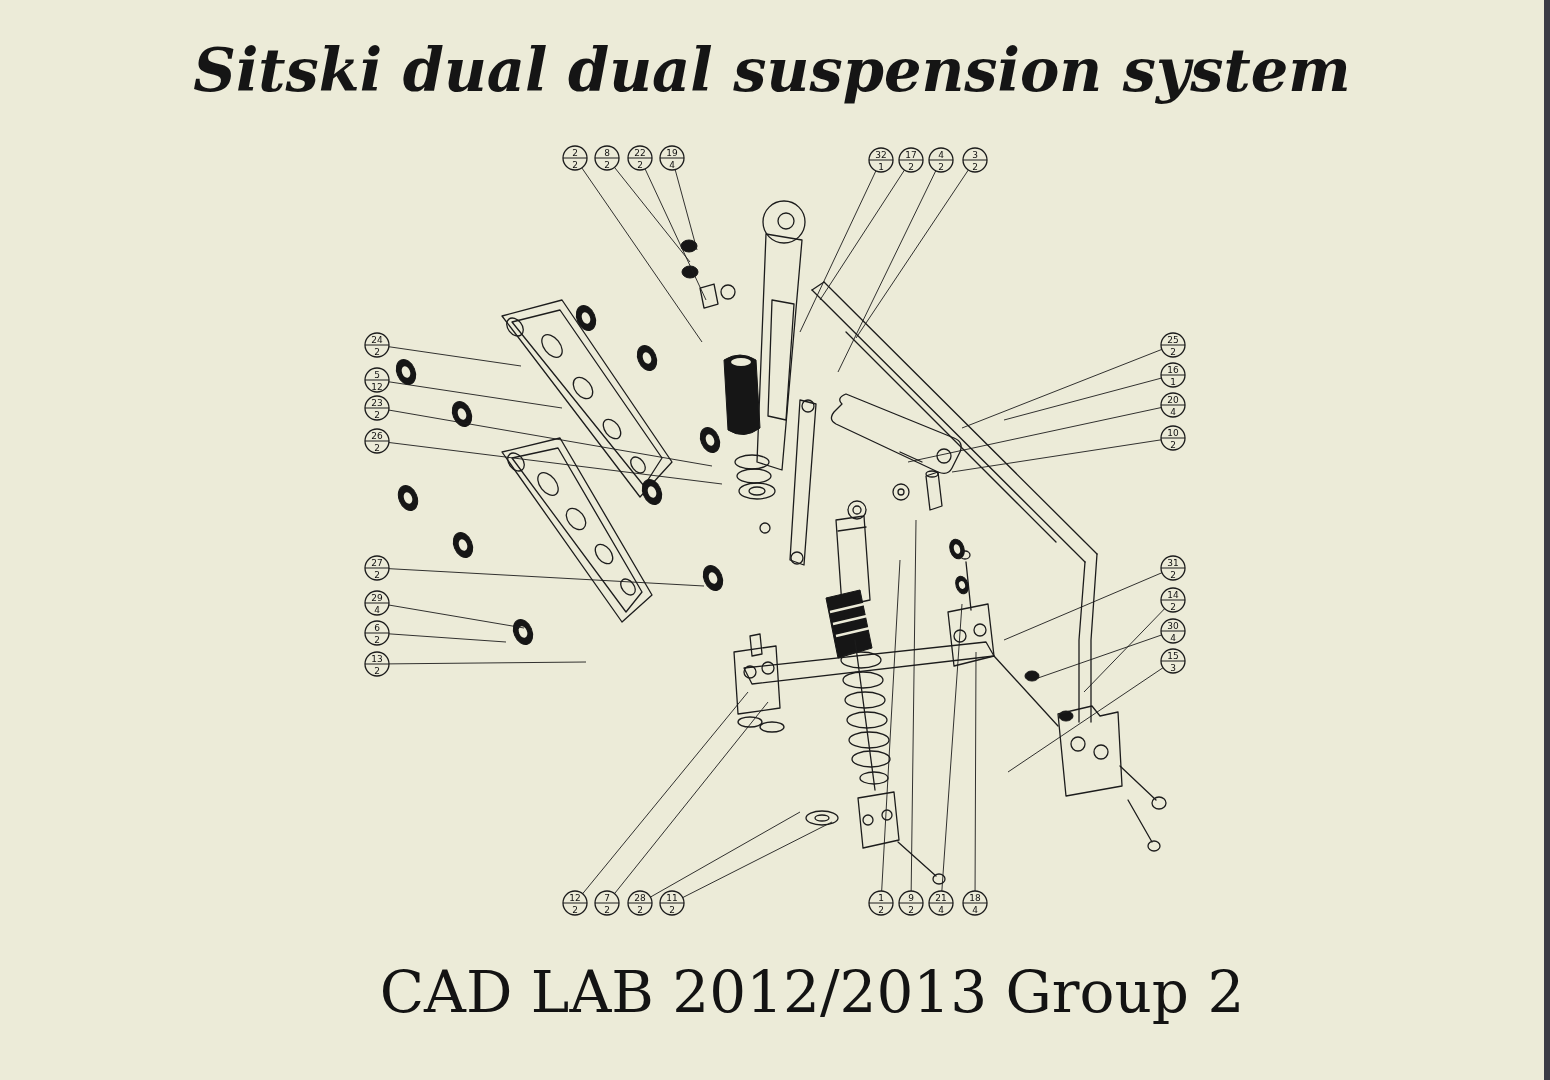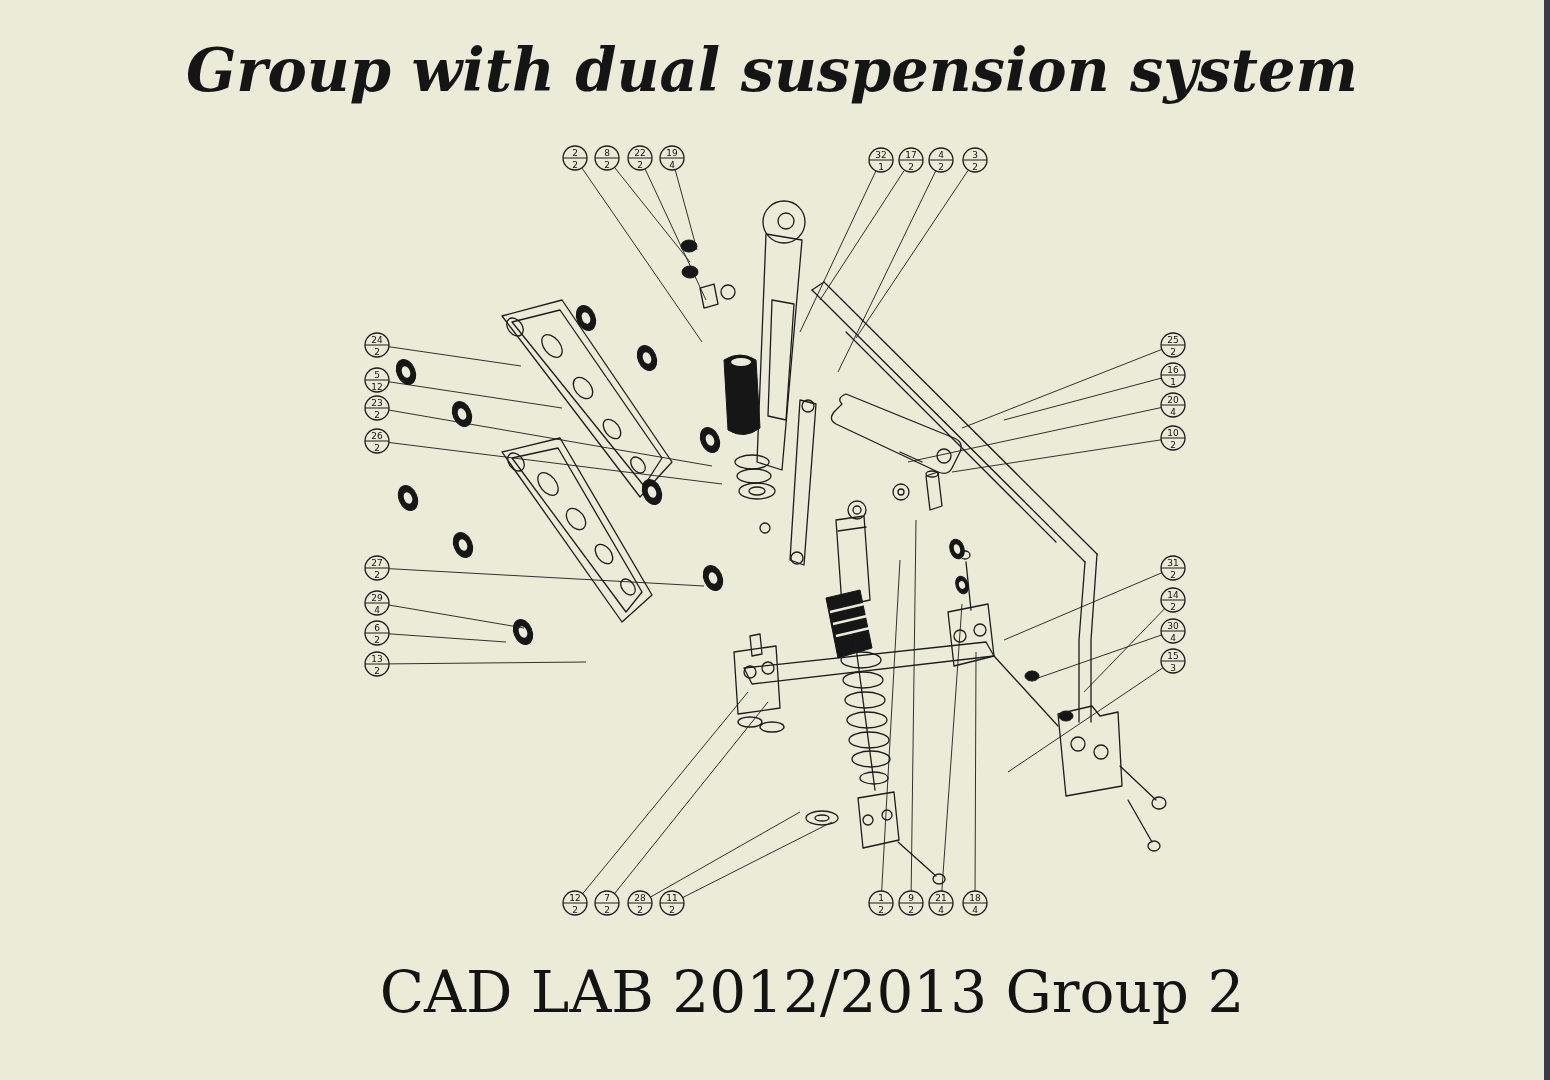--- a/index.html
+++ b/index.html
@@ -15,21 +15,21 @@
   .fillbg{fill:#ECEBD8;}
   .dark{fill:#161616;stroke:#161616;}
   .leader{stroke:#1c1c1c;stroke-width:0.9;fill:none;}
   .bubtxt{font-family:"DejaVu Sans","Liberation Sans",sans-serif;font-size:9px;fill:#111;text-anchor:middle;}
 </style>
 </head>
 <body>
 
 <div class="page">
 
-  <div class="title">Group with dual suspension system</div>
+  <div class="title">Sitski dual dual suspension system</div>
 
   <svg width="1550" height="1080" viewBox="0 0 1550 1080">
 
     <g>
 
       <g>
         <path class="ln" d="M502,316 L562,300 L672,462 L640,497 Z"></path>
         <path class="ln" d="M512,322 L560,310 L662,458 L644,486 Z"></path>
         <ellipse class="ln" cx="515" cy="327" rx="10" ry="7" transform="rotate(52 515 327)"></ellipse>
         <ellipse class="ln" cx="552" cy="346" rx="13" ry="8" transform="rotate(52 552 346)"></ellipse>

